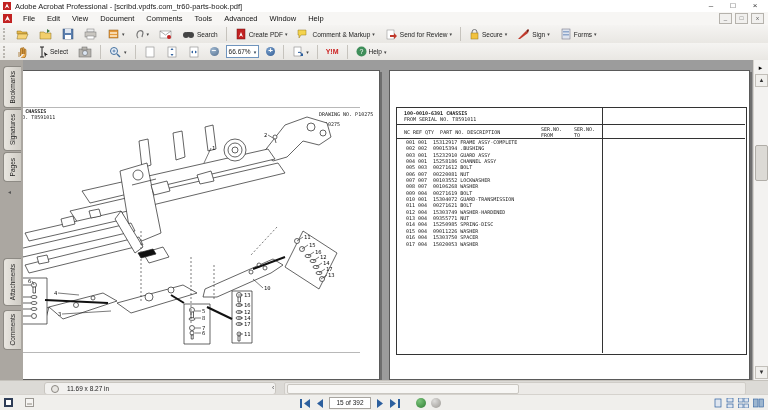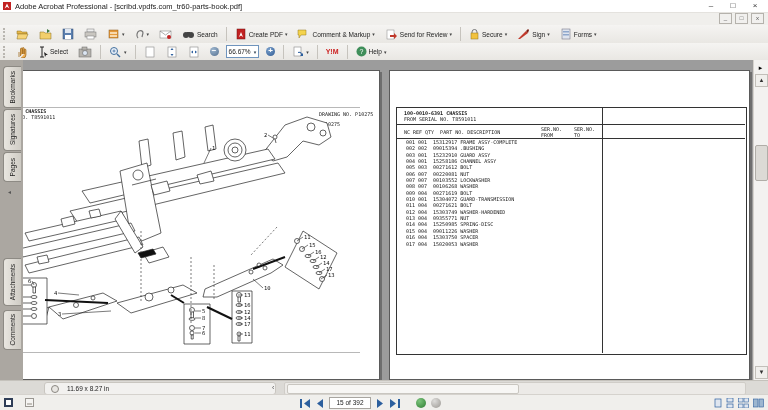--- a/index.html
+++ b/index.html
@@ -85,20 +85,35 @@
         <path d="M2 8 L5 2 L8 8 L5 6 Z" fill="#fff"></path>
       </svg>
     <span class="title">Adobe Acrobat Professional - [scribd.vpdfs.com_tr60-parts-book.pdf]</span>
     <div id="winctl">
       <span>–</span>
       <span>□</span>
       <span>×</span>
     </div>
   </div>
 
+  <div id="menubar">
+    <svg class="acroicon" viewBox="0 0 10 10">
+        <rect width="10" height="10" fill="#c22222"></rect>
+        <path d="M2 8 L5 2 L8 8 L5 6 Z" fill="#fff"></path>
+      </svg>
+    <span class="menu-item">File</span>
+    <span class="menu-item">Edit</span>
+    <span class="menu-item">View</span>
+    <span class="menu-item">Document</span>
+    <span class="menu-item">Comments</span>
+    <span class="menu-item">Tools</span>
+    <span class="menu-item">Advanced</span>
+    <span class="menu-item">Window</span>
+    <span class="menu-item">Help</span>
+  </div>
   <div id="childctl">
     <span>_</span>
     <span>□</span>
     <span>x</span>
   </div>
 
   <div id="toolbar1" class="toolbar">
     <span class="grip"></span>
     <span class="tbtn">
         <svg width="13" height="12" viewBox="0 0 13 12">

